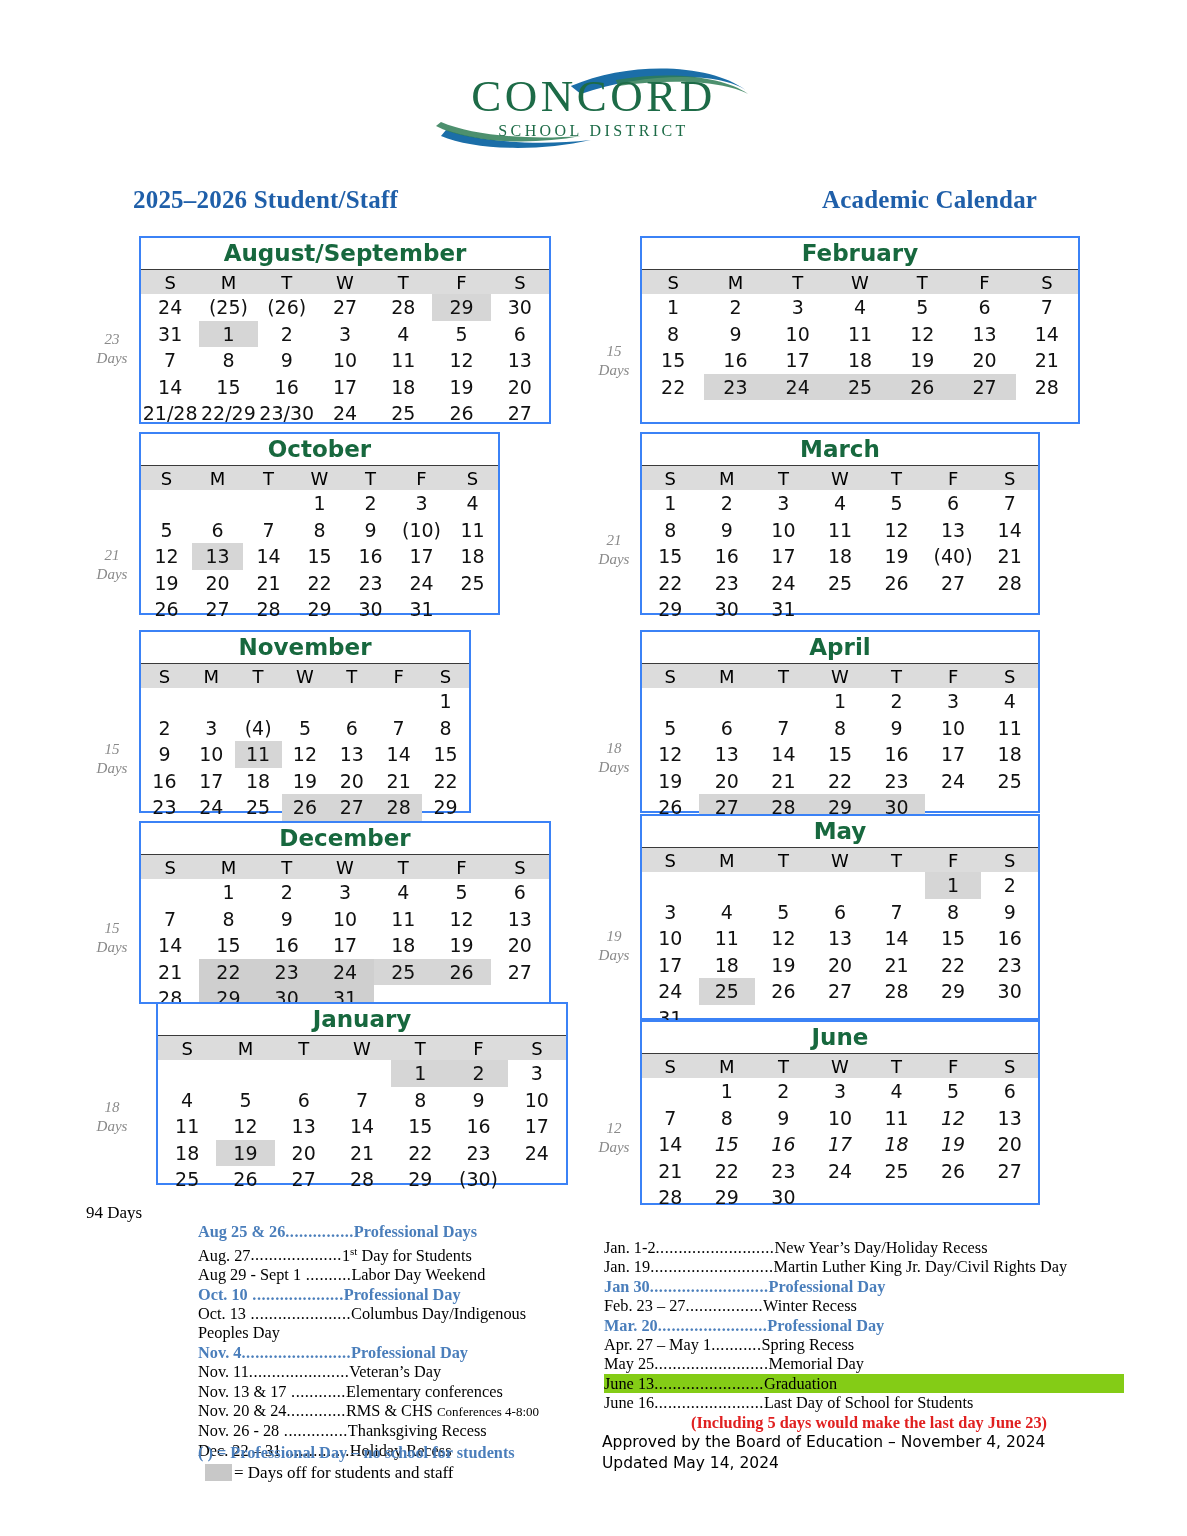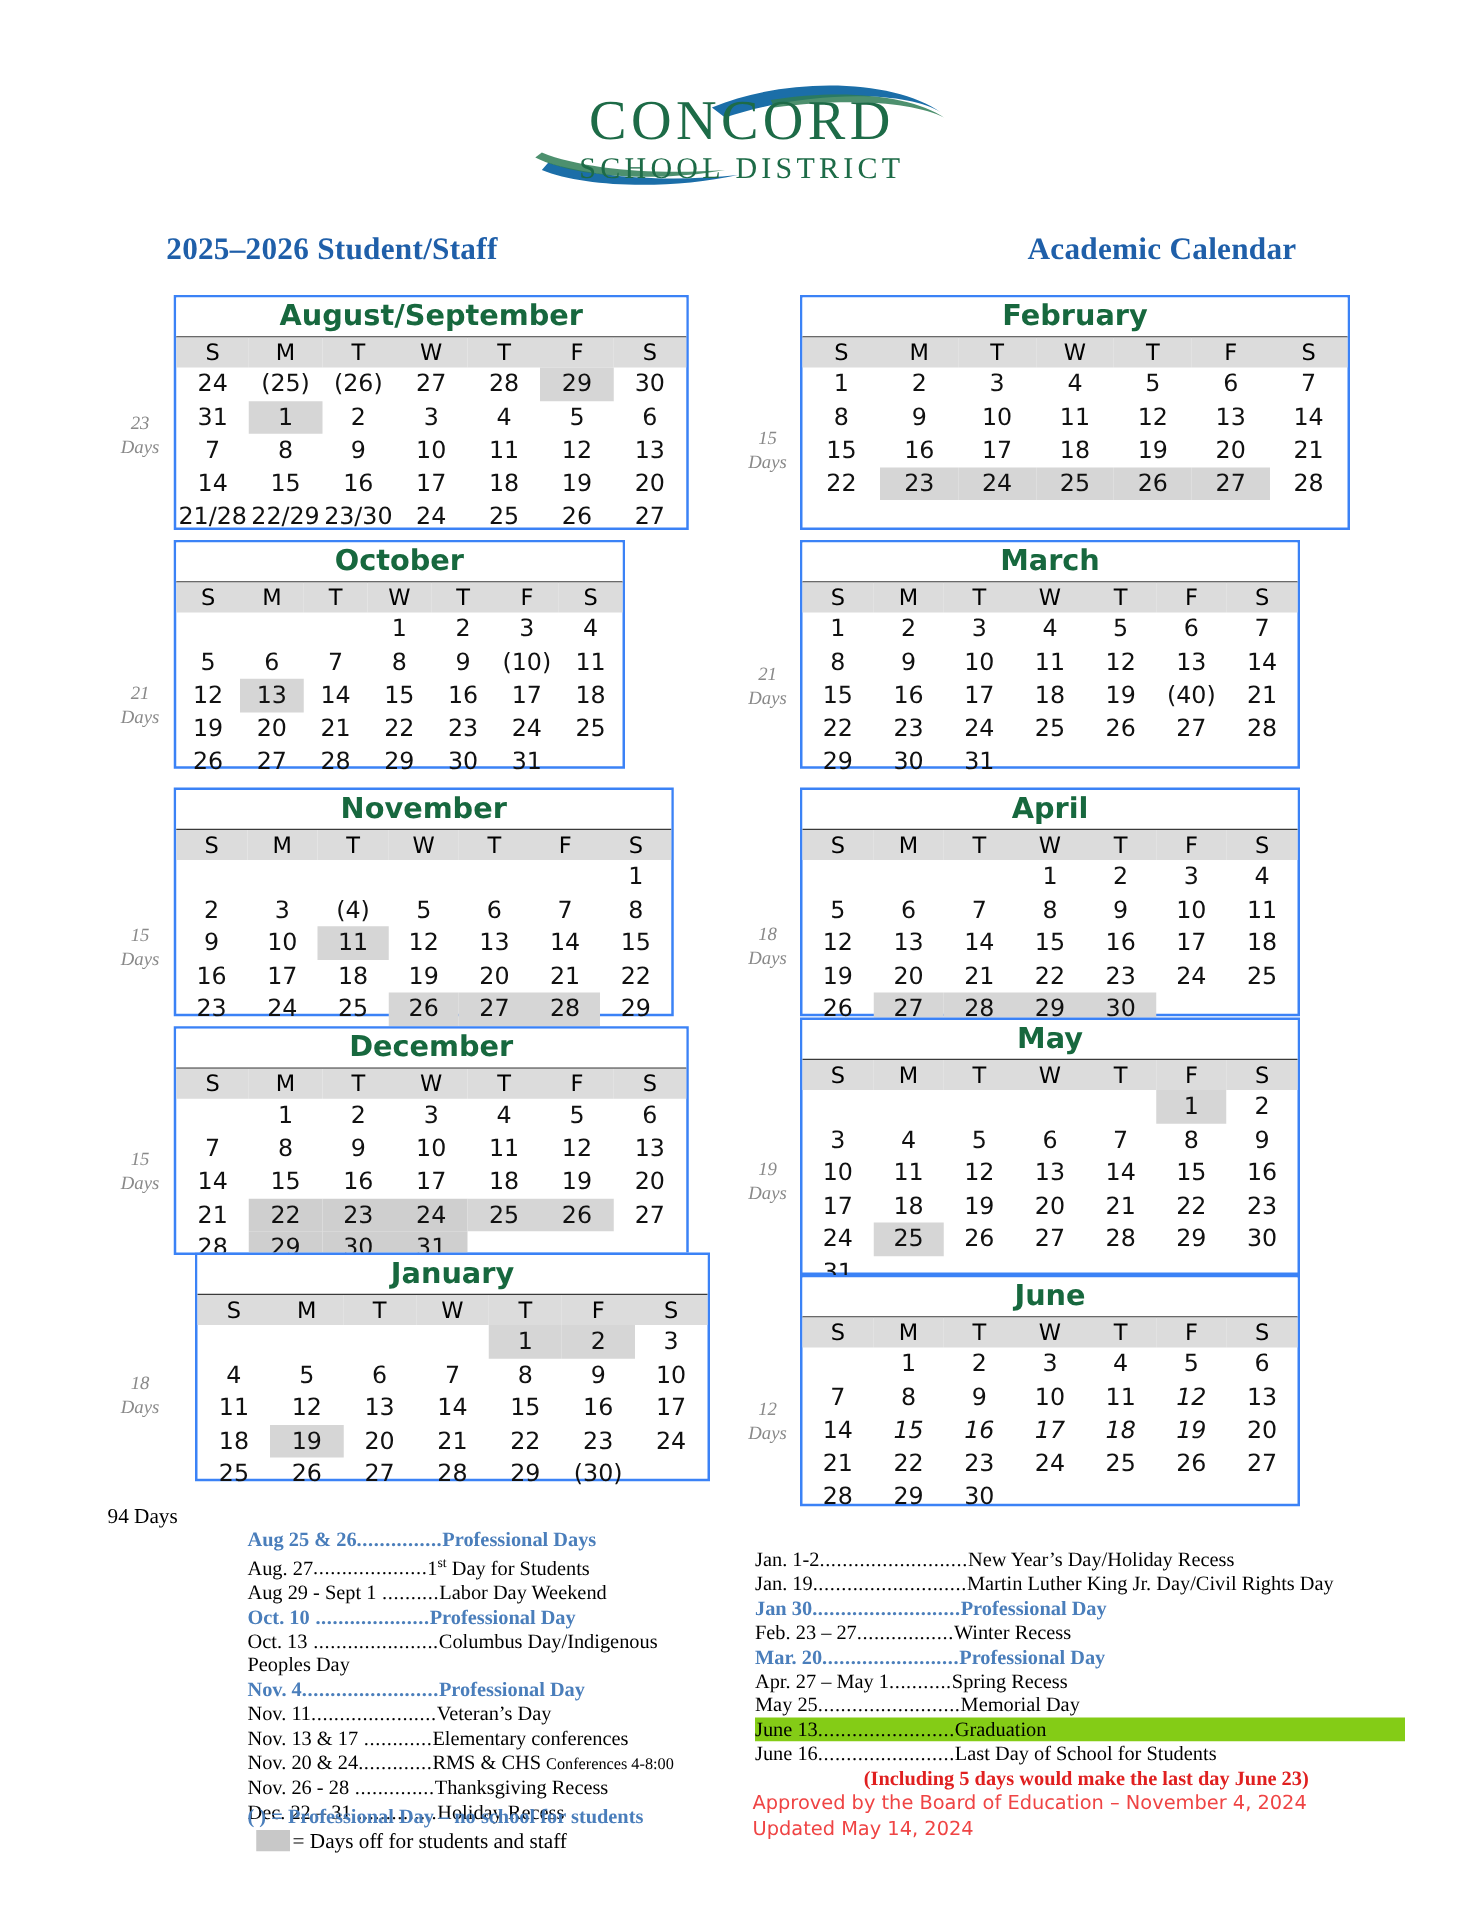--- a/index.html
+++ b/index.html
@@ -12,21 +12,21 @@
   #logo-block{position:absolute;left:0;top:74px;width:1187px;text-align:center;}
   .logo-wrap{display:inline-block;position:relative;padding:0 40px;}
   .logo-swoosh{position:absolute;left:0;top:-8px;width:100%;height:86px;pointer-events:none;}
   .logo-main{
     font-family:"Liberation Serif", serif;
     font-size:45px;letter-spacing:3.5px;color:#1d6b47;font-weight:400;
     line-height:1.0;position:relative;z-index:2;
   }
   .logo-sub{
     font-family:"Liberation Serif", serif;
-    font-size:24px;letter-spacing:3.4px;color:#1d6b47;
+    font-size:16px;letter-spacing:3.4px;color:#1d6b47;
     margin-top:3px;position:relative;z-index:2;
   }
   
   #headings{position:absolute;left:0;top:186px;width:1187px;height:32px;}
   .hd{
     position:absolute;font-family:"Liberation Serif", serif;font-weight:bold;
     font-size:25px;color:#1F5FA9;letter-spacing:.2px;white-space:nowrap;
   }
   #hd-left{left:133px;top:0;}
   #hd-right{left:822px;top:0;}
@@ -74,21 +74,21 @@
   .leg-row{white-space:nowrap;line-height:19.4px;}
   .leg-row .dt{display:inline-block;}
   .leg-row .dots{letter-spacing:.5px;}
   .blue{color:#4a7ebb;font-weight:bold;}
   .tiny{font-size:13px;}
   .sup{font-size:11px;vertical-align:super;}
   .redline{color:#e02020;font-weight:bold;}
   .graybg{background:#84cc16;}
   .approved{
     font-family:"DejaVu Sans", sans-serif;font-size:15.5px;
-    line-height:21px;color:#ef4444;
+    line-height:21px;color:#000000;
   }
   .swatch{
     display:inline-block;width:27px;height:17px;background:#c8c8c8;
     vertical-align:-3px;margin-right:2px;
   }
   #note-prof{position:absolute;left:198px;top:1443px;font-family:"Liberation Serif", serif;
     font-size:16.3px;color:#4a7ebb;font-weight:bold;white-space:nowrap;}
   #note-off{position:absolute;left:205px;top:1463px;font-family:"Liberation Serif", serif;
     font-size:17px;color:#000;white-space:nowrap;}
 </style>
@@ -241,21 +241,21 @@
             <td>31</td>
             <td></td>
           </tr>
         </tbody>
       </table>
     </div>
     <div class="dayscount" style="left: 84px; top: 546px;">
       <div>21</div>
       <div>Days</div>
     </div>
-    <div class="month" style="left: 139px; top: 630px; width: 400px; height: 183px;">
+    <div class="month" style="left: 139px; top: 630px; width: 332px; height: 183px;">
       <div class="m-title">November</div>
       <table class="cal">
         <thead>
           <tr>
             <th>S</th>
             <th>M</th>
             <th>T</th>
             <th>W</th>
             <th>T</th>
             <th>F</th>

